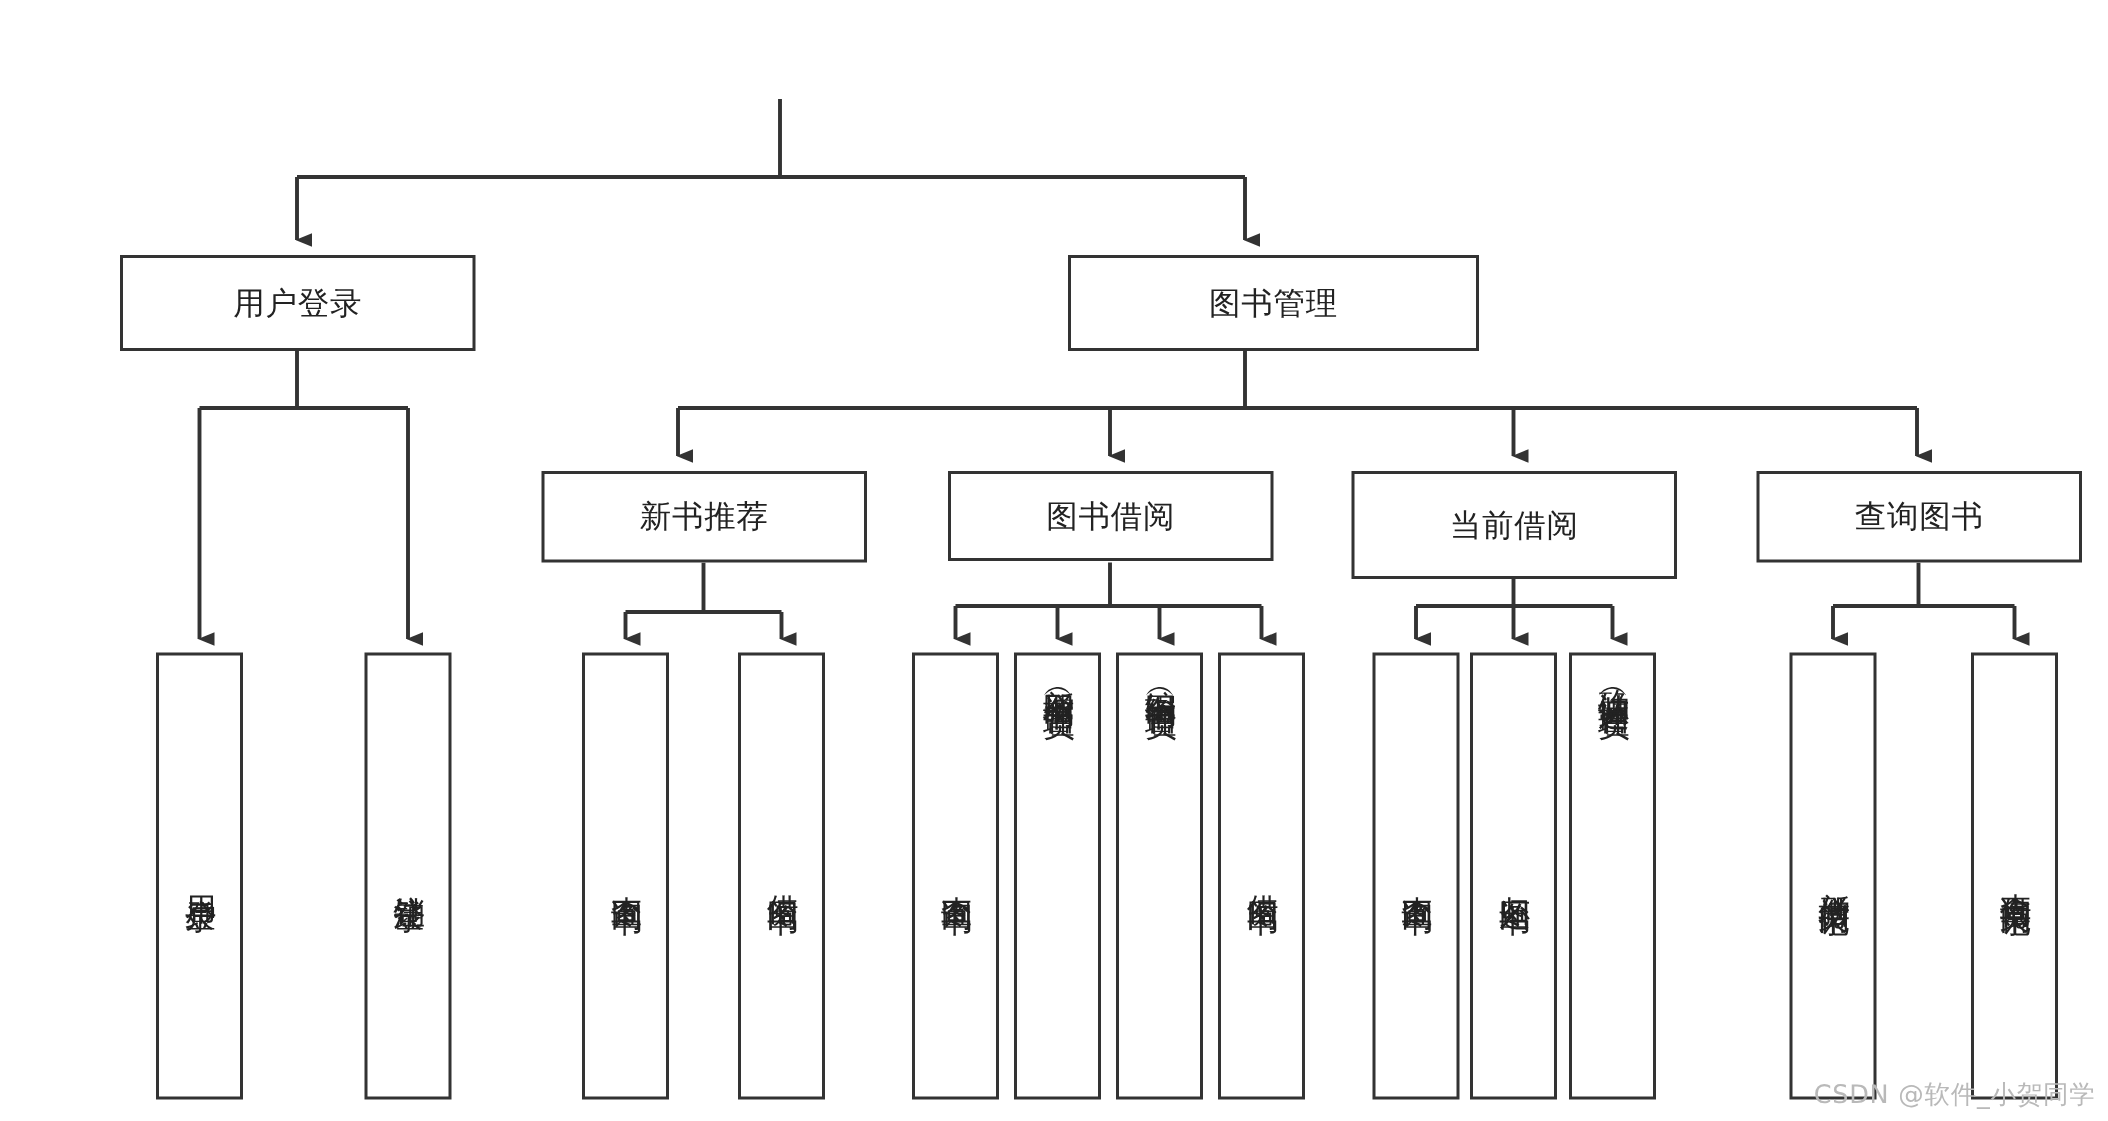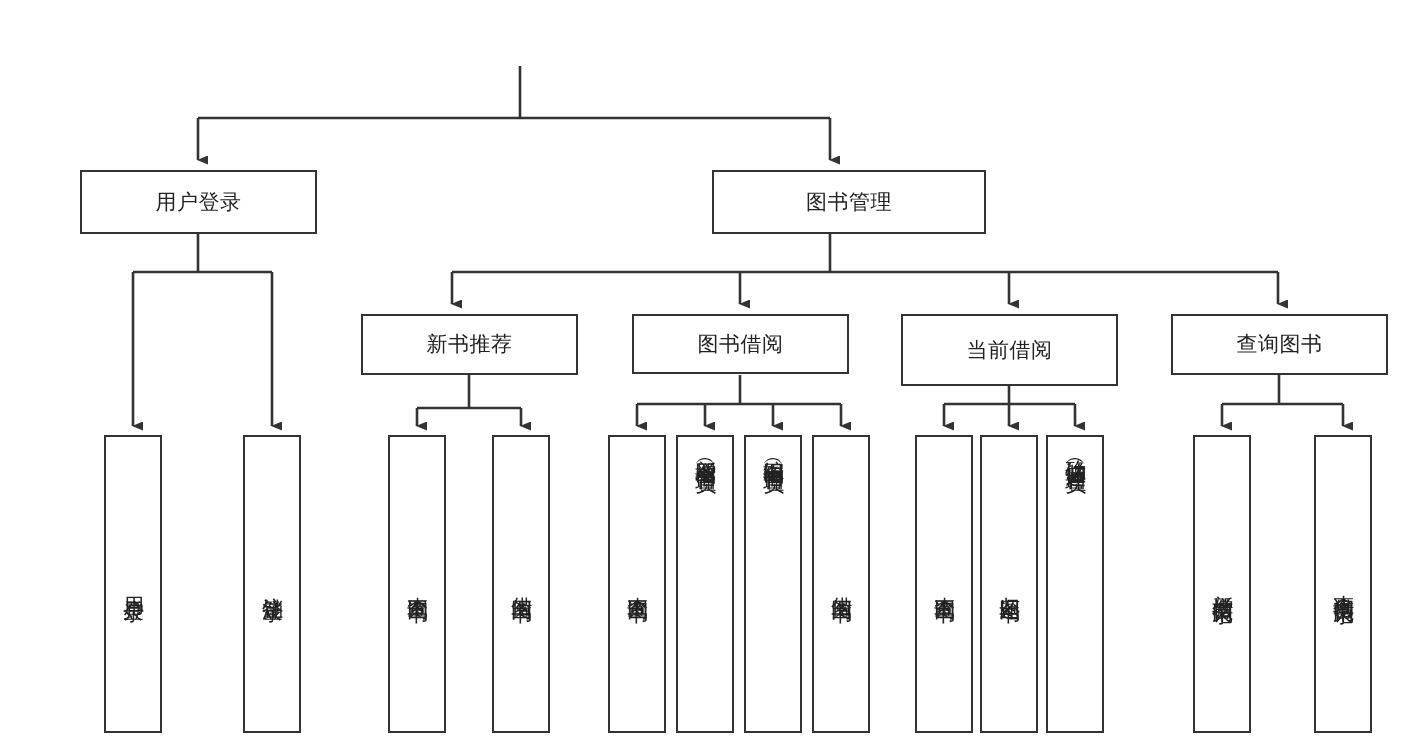--- a/index.html
+++ b/index.html
@@ -186,13 +186,14 @@
     <span class="node-label">确认归还（管理员）</span>
   </div>
 
   <div class="node leaf center-text" style="left:1193px; top:435px; width:58px; height:298px;">
     <span class="node-label">新增借阅记录</span>
   </div>
   <div class="node leaf center-text" style="left:1314px; top:435px; width:58px; height:298px;">
     <span class="node-label">查询借阅记录</span>
   </div>
 
+  <div id="watermark">CSDN @软件_小贺同学</div>
 </div>
 
 </body></html>

